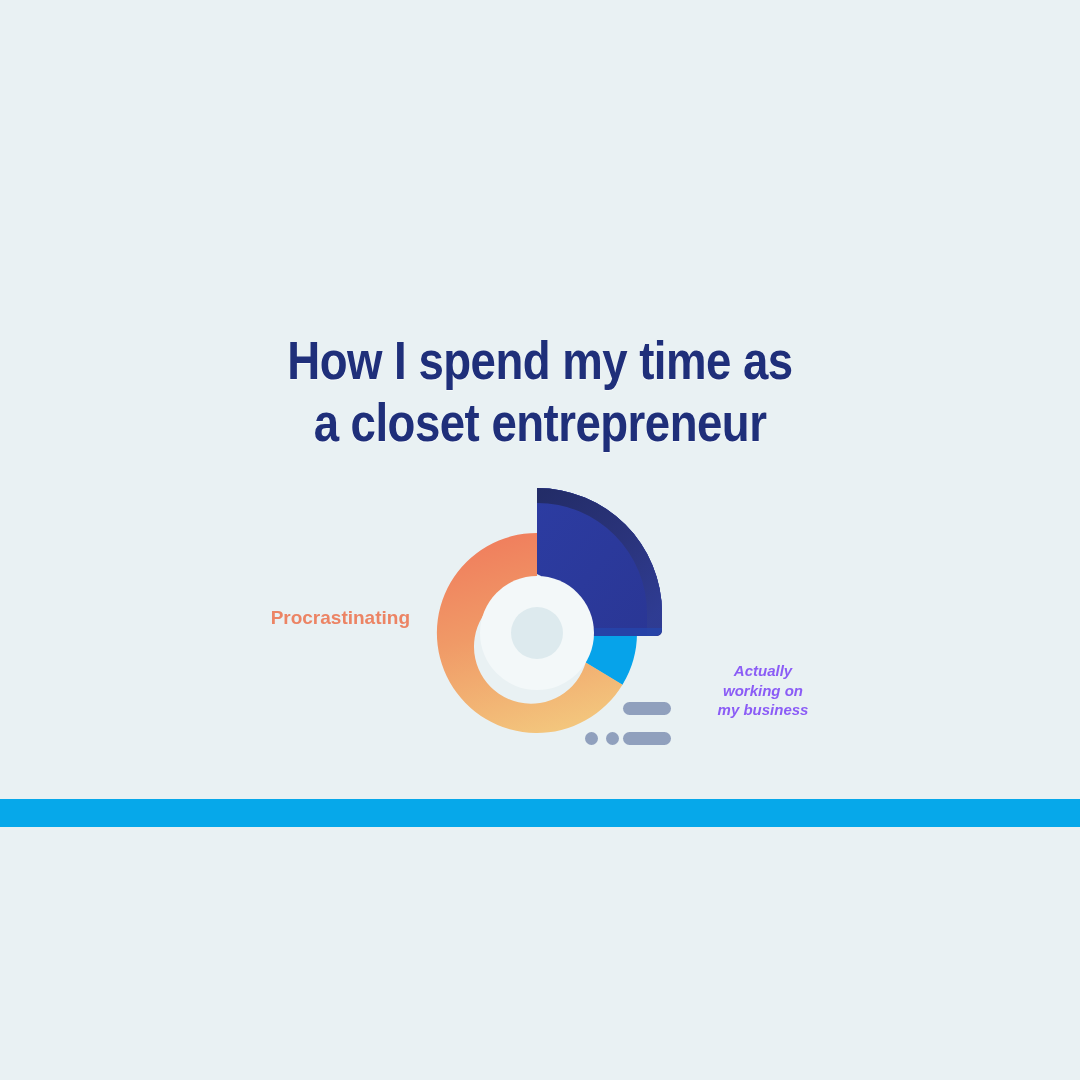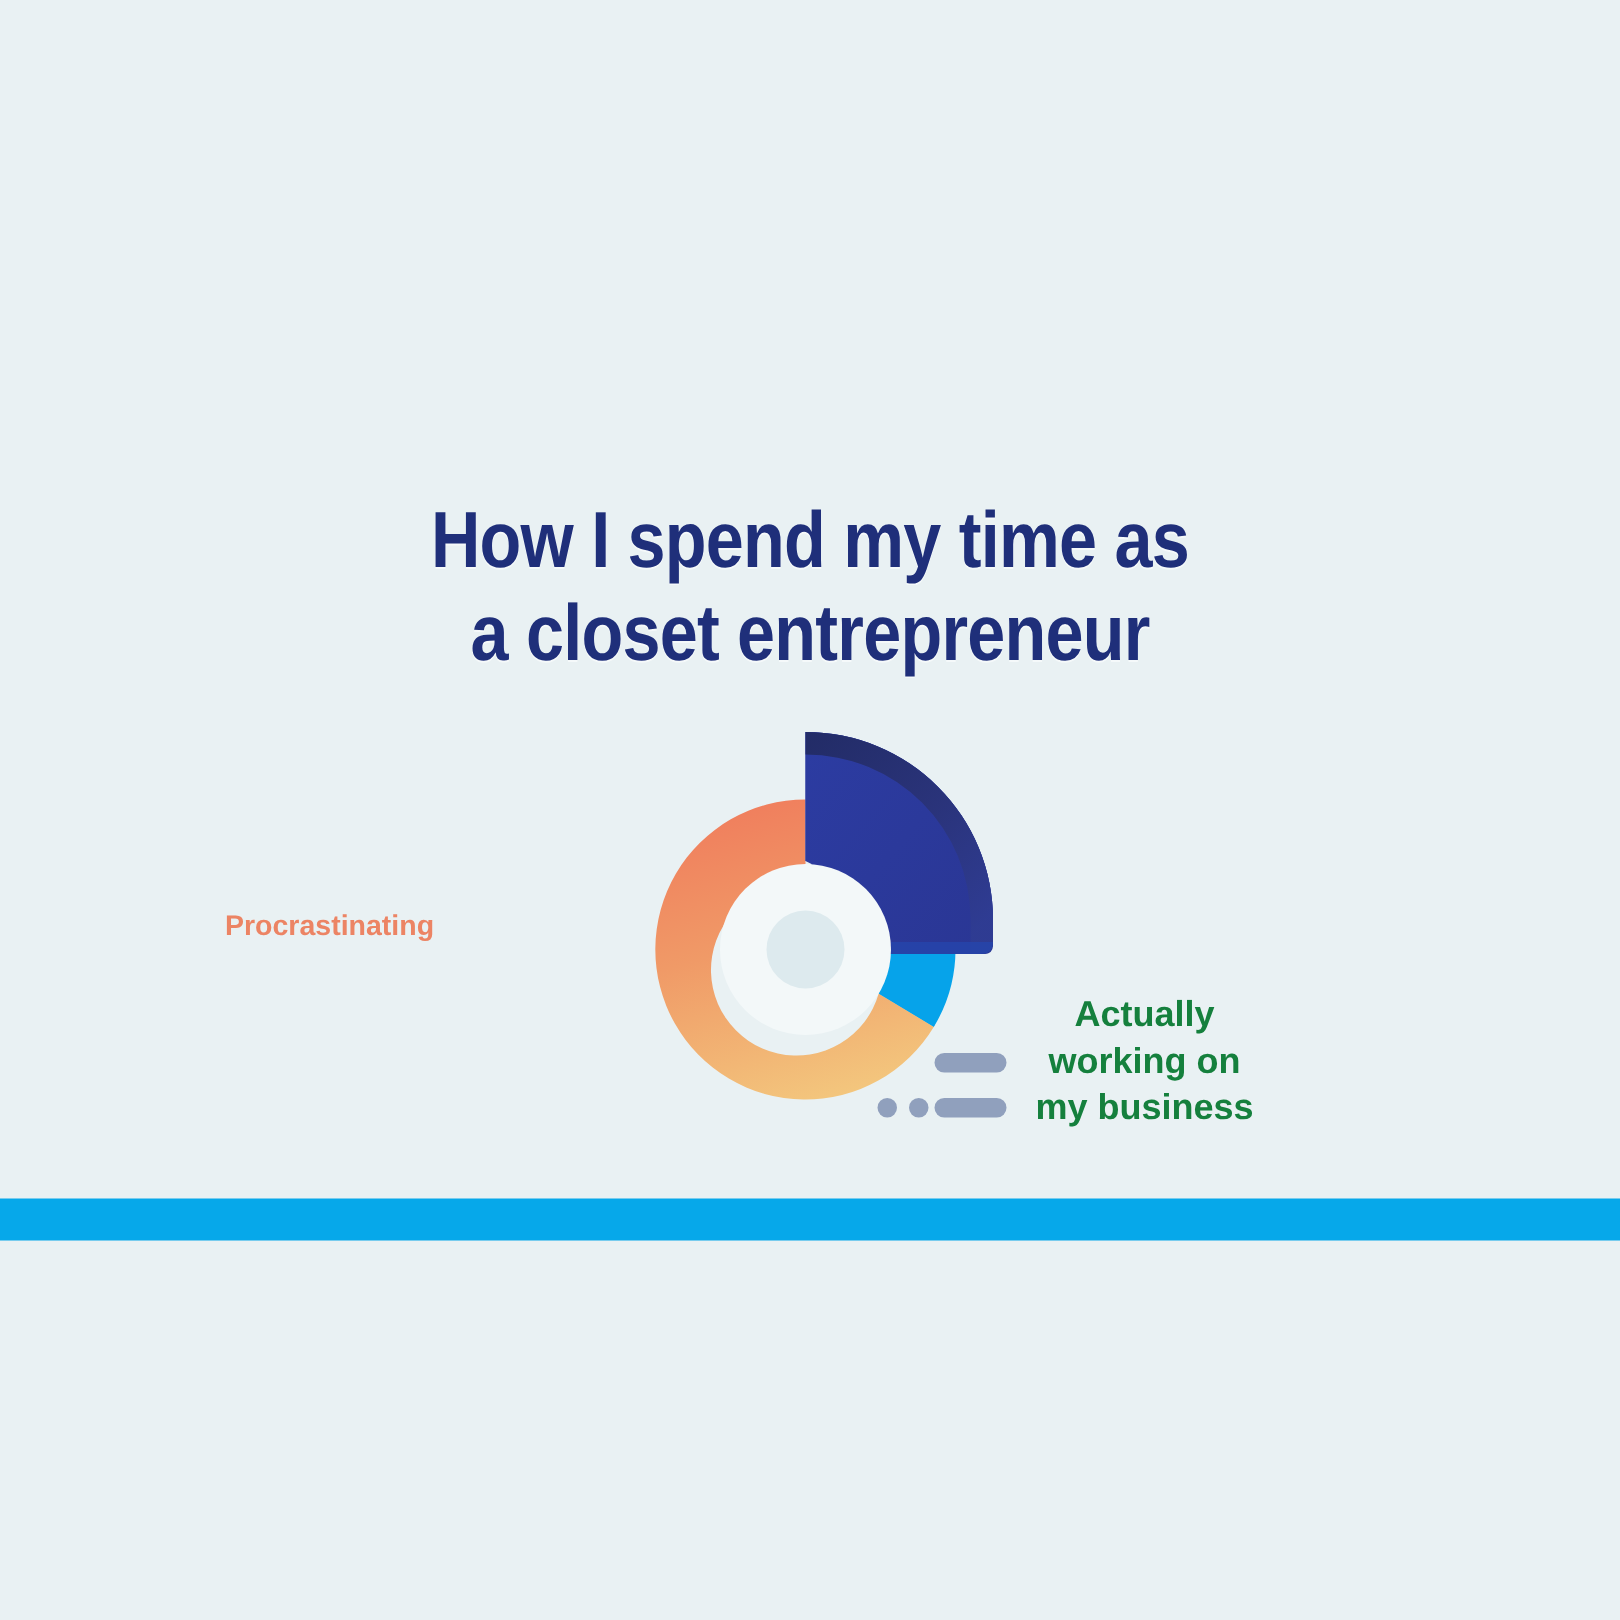--- a/index.html
+++ b/index.html
@@ -103,30 +103,31 @@
     left: 683px;
     top: 508px;
     width: 160px;
     font-size: 19px;
     color: #15277e;
   }
   #label-actually {
     left: 683px;
     top: 661px;
     width: 160px;
-    font-size: 24px;
-    color: #15803d;
+    font-size: 15px;
+    color: #8b5cf6;
+    font-style: italic;
   }
   #label-procrastinating {
     left: 150px;
     top: 606px;
     width: 260px;
     font-size: 19px;
     color: #ec8464;
-    text-align: left;
+    text-align: right;
   }
 
   
   #footer-bar {
     position: absolute;
     left: 0;
     top: 799px;
     width: 1080px;
     height: 28px;
     background: #06a8ea;

